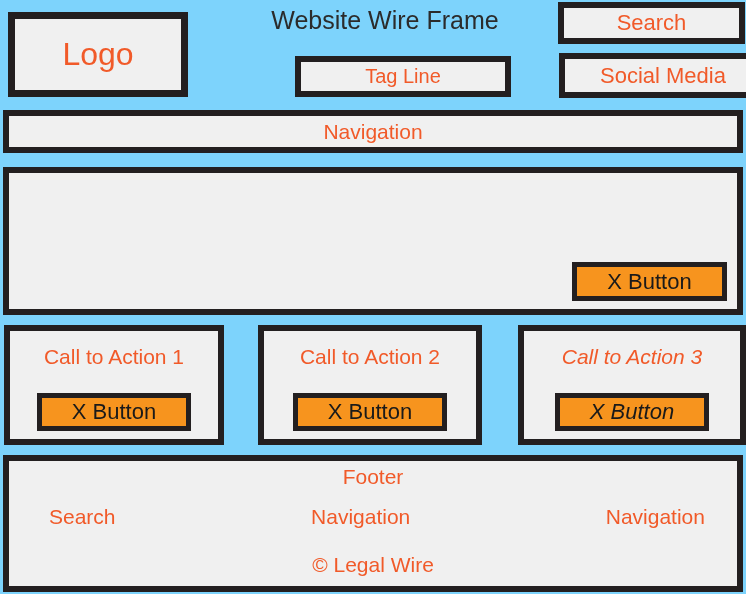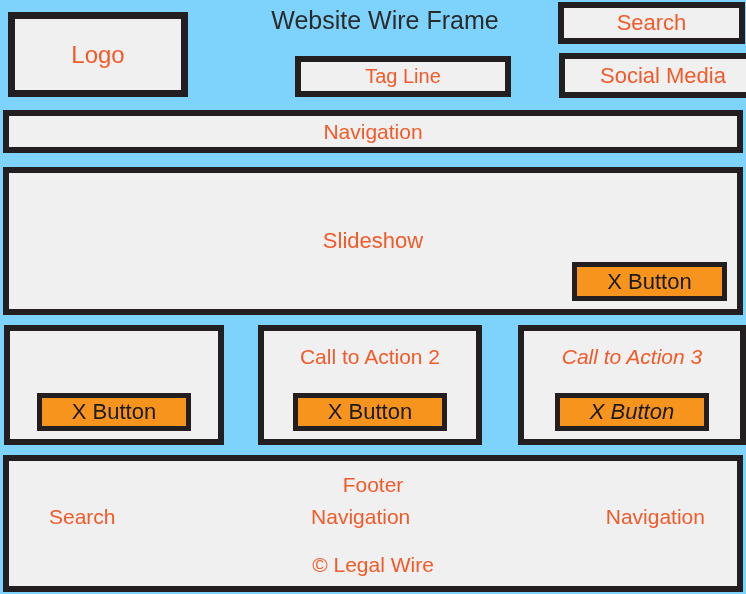--- a/index.html
+++ b/index.html
@@ -32,21 +32,21 @@
   #page-title {
     position: absolute;
     left: 25px;
     top: 6px;
     width: 720px;
     text-align: center;
     font-size: 25px;
     color: #2b2b2b;
     letter-spacing: 0px;
   }
-  #logo-box     { left: 8px;   top: 12px;  width: 180px; height: 85px; border-width: 7px; font-size: 24px; }
+  #logo-box     { left: 8px;   top: 12px;  width: 180px; height: 85px; border-width: 7px; font-size: 32px; }
   #search-box   { left: 558px; top: 2px;   width: 187px; height: 42px; font-size: 22px; }
   #tagline-box  { left: 295px; top: 56px;  width: 216px; height: 41px; font-size: 20px; }
   #social-box   { left: 559px; top: 53px;  width: 208px; height: 45px; font-size: 22px; }
   #nav-bar      { left: 3px;   top: 110px; width: 740px; height: 43px; font-size: 21px; }
   #slideshow    { left: 3px;   top: 167px; width: 740px; height: 148px; font-size: 22px; }
   #footer       { left: 3px;   top: 455px; width: 740px; height: 137px; }
 
   .x-btn {
     position: absolute;
     box-sizing: border-box;
@@ -89,21 +89,21 @@
   .cta-box .x-btn {
     top: 62px;
     left: 50%;
     transform: translateX(-50%);
     width: 154px;
     height: 38px;
   }
   #footer { display: block; }
   #footer-title {
     position: absolute;
-    top: 12px;
+    top: 4px;
     left: 0;
     width: 100%;
     text-align: center;
     font-size: 21px;
     color: #f15a29;
   }
   #footer-links {
     position: absolute;
     top: 44px;
     left: 0;
@@ -146,25 +146,25 @@
 
   <div class="wf-box" id="social-box">
     <span class="wf-label">Social Media</span>
   </div>
 
   <div class="wf-box" id="nav-bar">
     <span class="wf-label">Navigation</span>
   </div>
 
   <div class="wf-box" id="slideshow">
-    <span class="wf-label">Slideshow</span>
     <div class="x-btn">X Button</div>
   </div>
 
   <div class="cta-box" id="cta-1">
+    <div class="cta-title">Call to Action 1</div>
     <div class="x-btn">X Button</div>
   </div>
 
   <div class="cta-box" id="cta-2">
     <div class="cta-title">Call to Action 2</div>
     <div class="x-btn">X Button</div>
   </div>
 
   <div class="cta-box" id="cta-3">
     <div class="cta-title">Call to Action 3</div>

